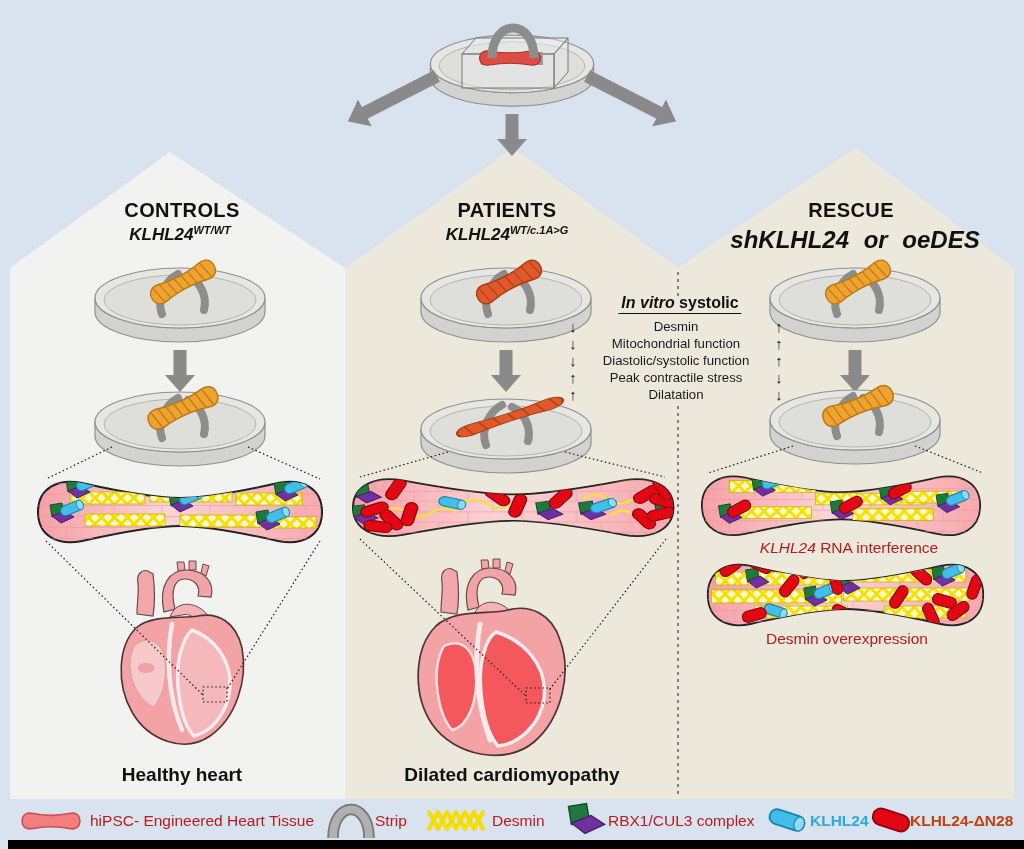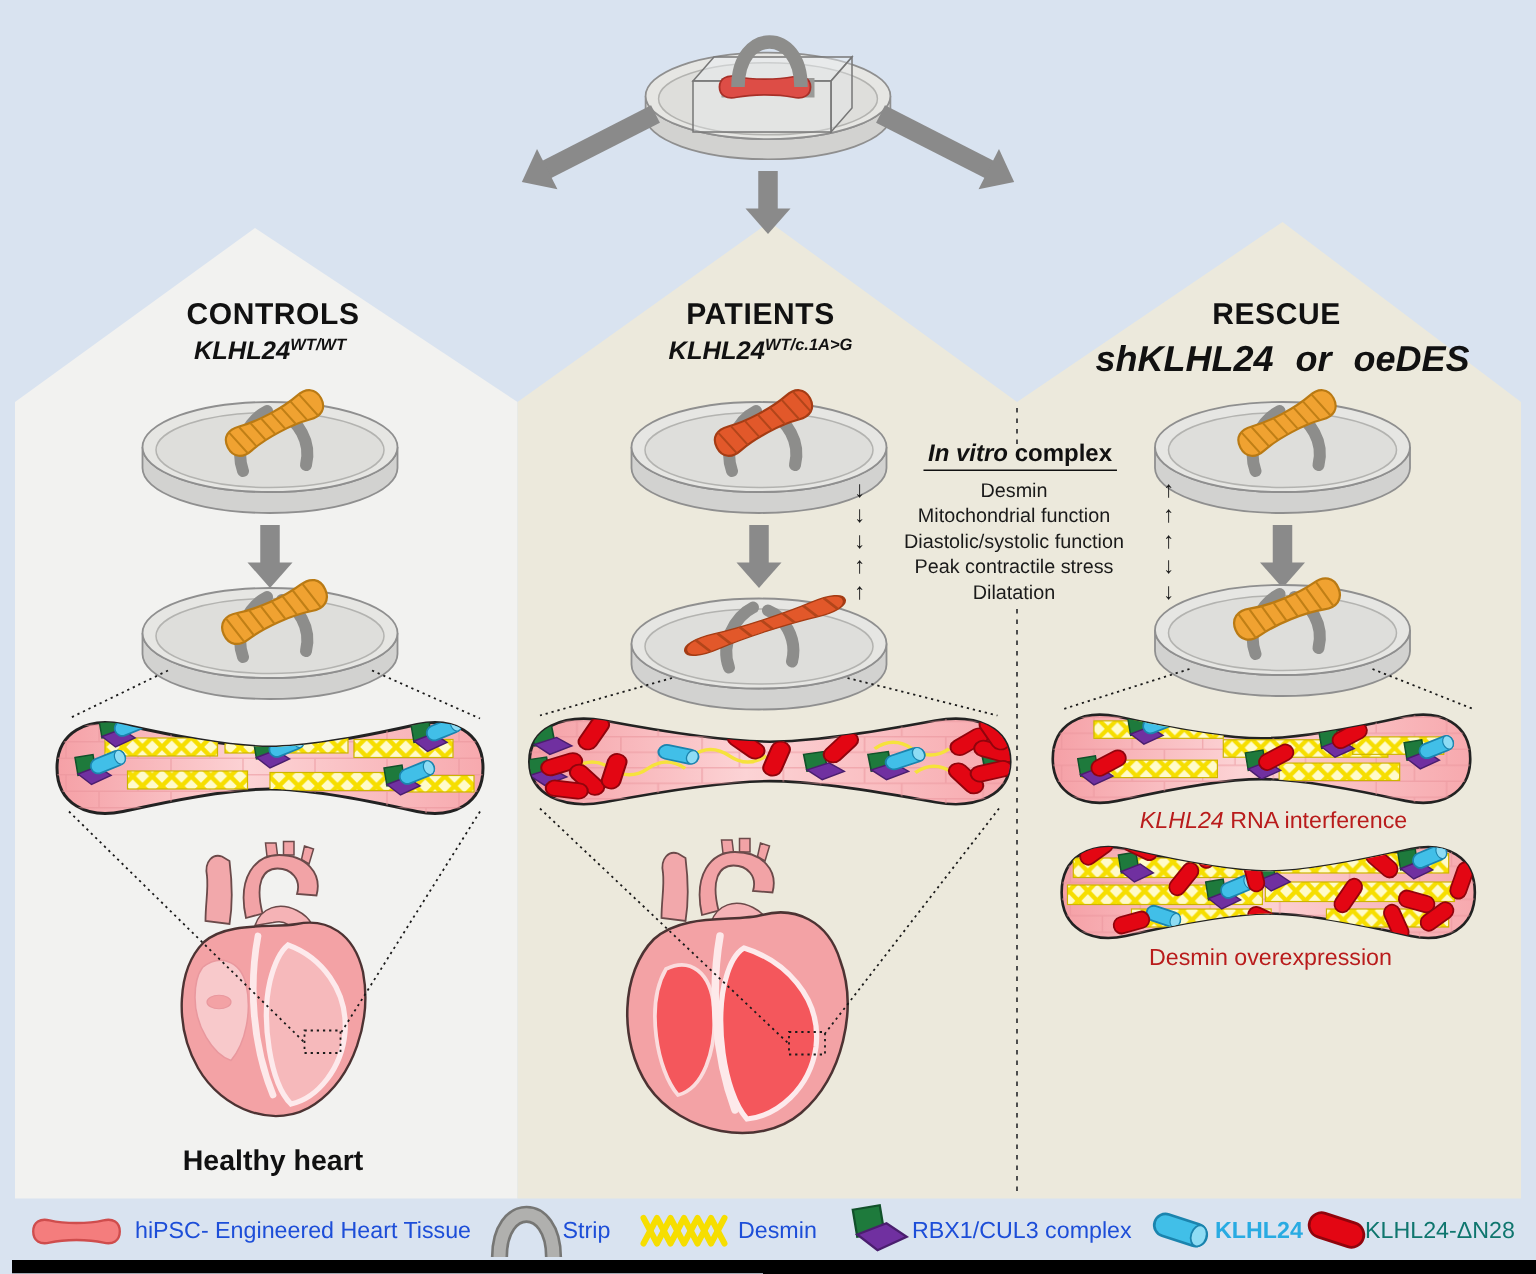--- a/index.html
+++ b/index.html
@@ -14,23 +14,23 @@
   .sup{font-size:11px;vertical-align:5.5px;font-weight:700}
   .sub{font-size:24px;font-style:italic;font-weight:600;word-spacing:8px}
   .fTitle{font-size:16px;font-weight:700;border-bottom:1.6px solid #111;padding:0 3px 1px}
   .it{font-style:italic}
   .frows{position:absolute;left:558px;top:318px;width:240px}
   .frow{display:grid;grid-template-columns:30px 176px 30px;height:17px;align-items:center}
   .fl{font-size:13.2px;text-align:center;color:#1a1a1a}
   .fa{font-size:15px;font-weight:700;text-align:center;color:#1a1a1a}
   .tlabel{font-size:15.5px;color:#b91c1c}
   .blabel{font-size:19px;font-weight:700}
-  .leg{font-size:15.5px;top:812px;color:#1d4ed8}
+  .leg{font-size:15.5px;top:812px;color:#b91c1c}
   .c-cyan{color:#29abe2;font-weight:700}
-  .c-red{color:#0f766e;font-weight:400}
+  .c-red{color:#c2410c;font-weight:700}
   .db{fill:url(#desmin);stroke:#cdb400;stroke-width:.8}
 </style>
 </head>
 <body>
 
 <div class="stage">
 
 <svg class="art" width="1024" height="849" viewBox="0 0 1024 849">
   <defs>
     <linearGradient id="tisGrad" x1="0" y1="0" x2="1" y2="0">
@@ -325,21 +325,21 @@
 
 <div class="t ctr title" style="left:182px;top:199px">CONTROLS</div>
 <div class="t ctr geno" style="left:180px;top:224px"><span>KLHL24</span><span class="sup">WT/WT</span></div>
 
 <div class="t ctr title" style="left:507px;top:199px">PATIENTS</div>
 <div class="t ctr geno" style="left:507px;top:224px"><span>KLHL24</span><span class="sup">WT/c.1A&gt;G</span></div>
 
 <div class="t ctr title" style="left:851px;top:199px">RESCUE</div>
 <div class="t ctr sub" style="left:855px;top:226px">shKLHL24 or oeDES</div>
 
-<div class="t ctr fTitle" style="left:680px;top:294px"><span class="it">In vitro</span><span> complex</span></div>
+<div class="t ctr fTitle" style="left:680px;top:294px"><span class="it">In vitro</span><span> systolic</span></div>
 <div class="frows">
   <div class="frow">
     <span class="fa">↓</span>
     <span class="fl">Desmin</span>
     <span class="fa">↑</span>
   </div>
   <div class="frow">
     <span class="fa">↓</span>
     <span class="fl">Mitochondrial function</span>
     <span class="fa">↑</span>
@@ -358,20 +358,21 @@
     <span class="fa">↑</span>
     <span class="fl">Dilatation</span>
     <span class="fa">↓</span>
   </div>
 </div>
 
 <div class="t ctr tlabel" style="left:849px;top:539px"><span class="it">KLHL24</span><span> RNA interference</span></div>
 <div class="t ctr tlabel" style="left:847px;top:630px">Desmin overexpression</div>
 
 <div class="t ctr blabel" style="left:182px;top:764px">Healthy heart</div>
+<div class="t ctr blabel" style="left:512px;top:764px">Dilated cardiomyopathy</div>
 
 <div class="t leg" style="left:90px">hiPSC- Engineered Heart Tissue</div>
 <div class="t leg" style="left:375px">Strip</div>
 <div class="t leg" style="left:492px">Desmin</div>
 <div class="t leg" style="left:608px">RBX1/CUL3 complex</div>
 <div class="t leg c-cyan" style="left:810px">KLHL24</div>
 <div class="t leg c-red" style="left:910px">KLHL24-ΔN28</div>
 
 </div>
 

